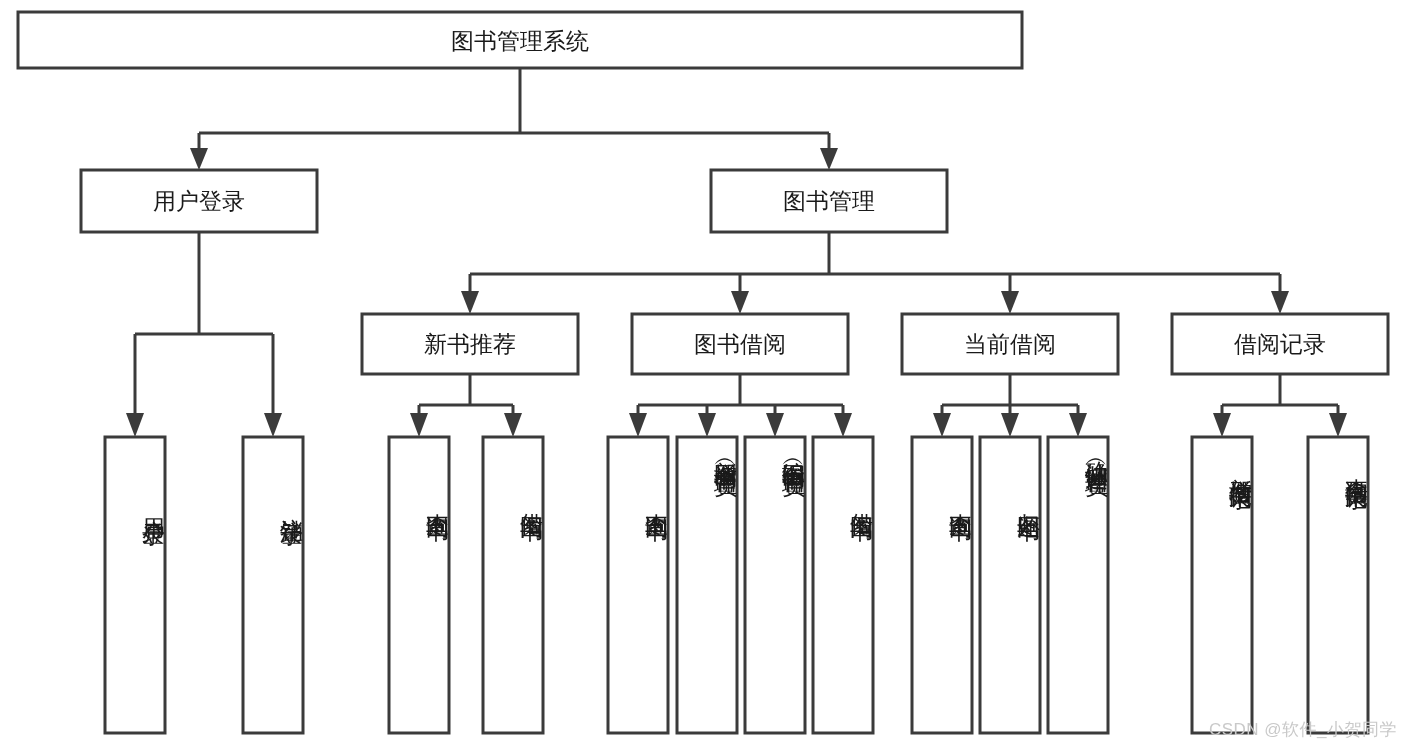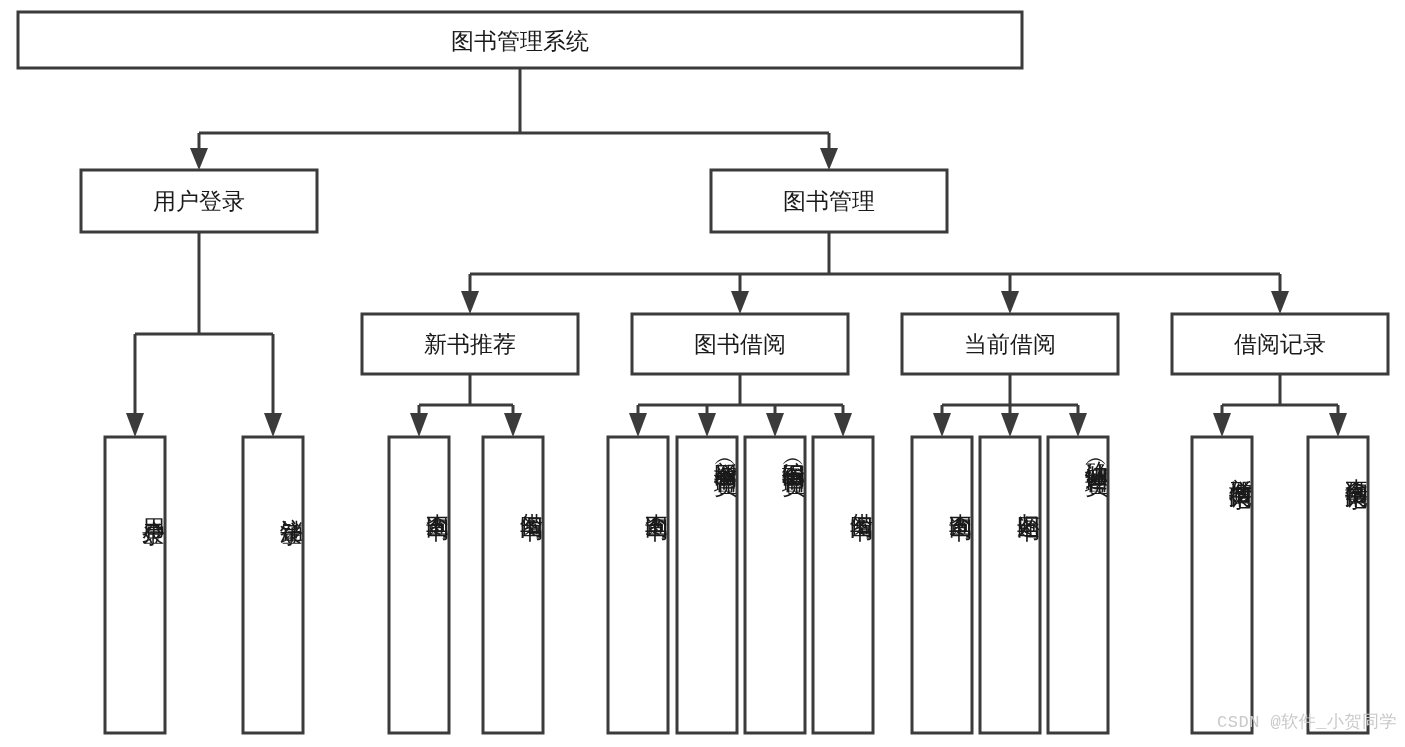--- a/index.html
+++ b/index.html
@@ -57,22 +57,22 @@
     line-height: 1.0;
     color: #1a1a1a;
     letter-spacing: 2px;
     white-space: nowrap;
     text-align: center;
     pointer-events: none;
   }
   .watermark {
     position: absolute;
     right: 8px;
-    bottom: 14px;
-    font-family: Liberation Mono, monospace;
+    bottom: 6px;
+    font-family: Liberation Sans, sans-serif;
     font-size: 17px;
     color: #c9c9c9;
     letter-spacing: 0.5px;
     white-space: nowrap;
   }
 </style>
 </head>
 <body>
 
 <div id="diagram-root">

